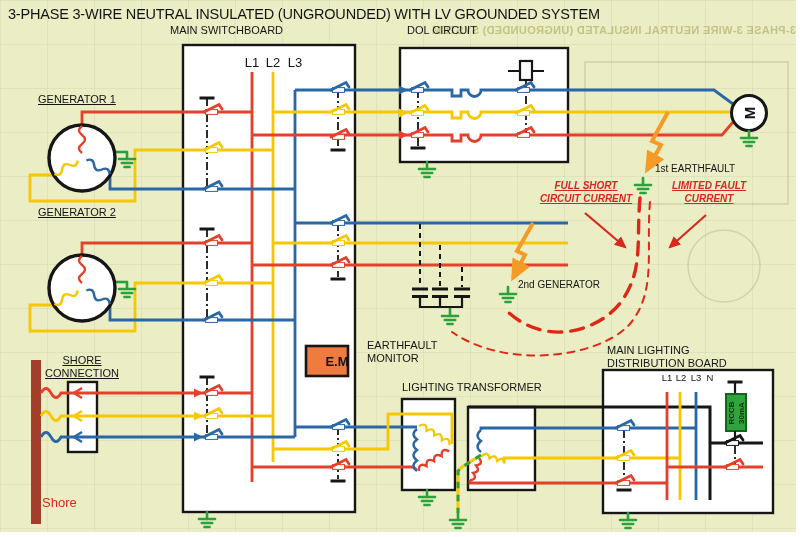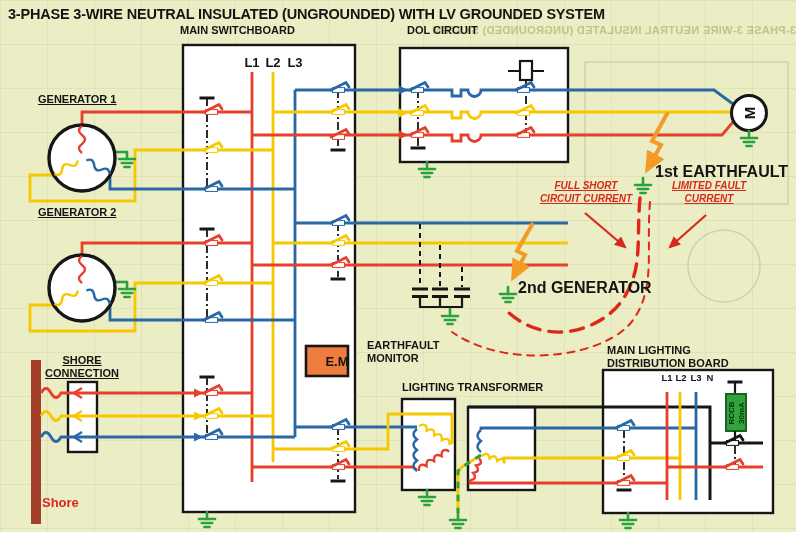--- a/index.html
+++ b/index.html
@@ -3,27 +3,27 @@
 <meta charset="utf-8">
 <style>
   html,body{margin:0;padding:0;background:#fff}
   #wrap{position:relative;width:802px;height:537px;background:#fff;overflow:hidden;
         font-family:"Liberation Sans",sans-serif}
   #page{position:absolute;left:0;top:0;width:796px;height:532px;background-color:#ebedc4;
         background-image:linear-gradient(rgba(185,188,150,.22) 1px,transparent 1px),
                          linear-gradient(90deg,rgba(185,188,150,.22) 1px,transparent 1px);
         background-size:47px 44px}
   svg#cx{position:absolute;left:0;top:0}
-  .lbl{position:absolute;font-weight:bold;font-size:11px;color:#141414;white-space:nowrap;line-height:1.15}
+  .lbl{position:absolute;font-weight:normal;font-size:11px;color:#141414;white-space:nowrap;line-height:1.15}
   .u{text-decoration:underline}
   .ctr{text-align:center}
   .title{font-size:14.5px;letter-spacing:-.2px}
   .busL{font-size:13px;width:18px;text-align:center}
   .busB{font-size:9.5px;width:14px;text-align:center}
-  .ef{font-size:16px}
+  .ef{font-size:10px}
   .note{position:absolute;color:#d8281c;font-weight:bold;font-style:italic;font-size:10px;
         text-align:center;line-height:1.25;white-space:nowrap}
   .note div{text-decoration:underline}
   .shoreTxt{color:#d8281c;font-size:13px}
   .emTxt{position:absolute;left:316px;top:346px;width:42px;height:30px;display:flex;
          align-items:center;justify-content:center;font-weight:bold;font-size:13px;color:#141414}
   .motorM{position:absolute;left:737px;top:101px;width:24px;height:24px;display:flex;
           align-items:center;justify-content:center;font-weight:bold;font-size:15px;color:#141414;
           transform:rotate(-90deg)}
   .rccbBox{position:absolute;left:726px;top:394px;width:20px;height:37px}
@@ -311,21 +311,21 @@
       <path class="crv1" d="M640,198 C636,242 644,270 621,302 C600,330 548,348 508,312"></path>
       <path class="crv2" d="M650,202 C646,250 656,288 633,320 C608,356 510,372 452,332"></path>
       <line class="rar" x1="585" y1="213" x2="625" y2="247" marker-end="url(#arrR)"></line>
       <line class="rar" x1="706" y1="215" x2="670" y2="247" marker-end="url(#arrR)"></line>
     </g>
   </svg>
 
   <div class="lbl title" style="left:8px;top:6px">3-PHASE 3-WIRE NEUTRAL INSULATED (UNGROUNDED) WITH LV GROUNDED SYSTEM</div>
   <div class="ghost">3-PHASE 3-WIRE NEUTRAL INSULATED (UNGROUNDED) SYSTEM</div>
 
-  <div class="lbl" style="left:180px;top:24px">MAIN SWITCHBOARD</div>
+  <div class="lbl" style="left:170px;top:24px">MAIN SWITCHBOARD</div>
   <div class="lbl" style="left:407px;top:24px">DOL CIRCUIT</div>
 
   <div class="lbl busL" style="left:243px;top:56px">L1</div>
   <div class="lbl busL" style="left:264px;top:56px">L2</div>
   <div class="lbl busL" style="left:286px;top:56px">L3</div>
 
   <div class="lbl u" style="left:38px;top:93px">GENERATOR 1</div>
   <div class="lbl u" style="left:38px;top:206px">GENERATOR 2</div>
 
   <div class="lbl ctr" style="left:44px;top:354px;width:76px">

